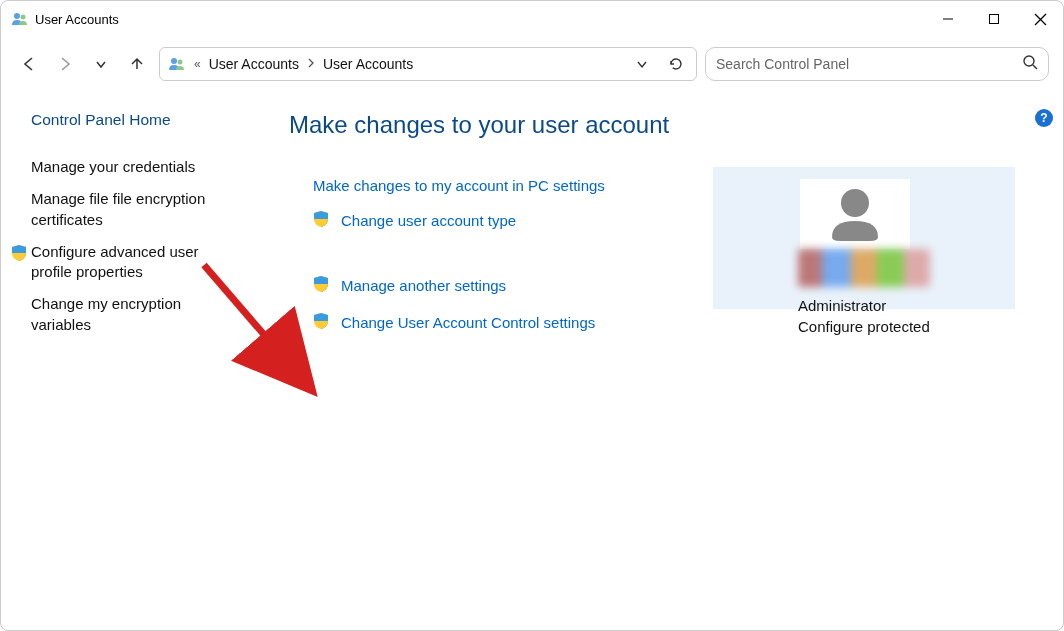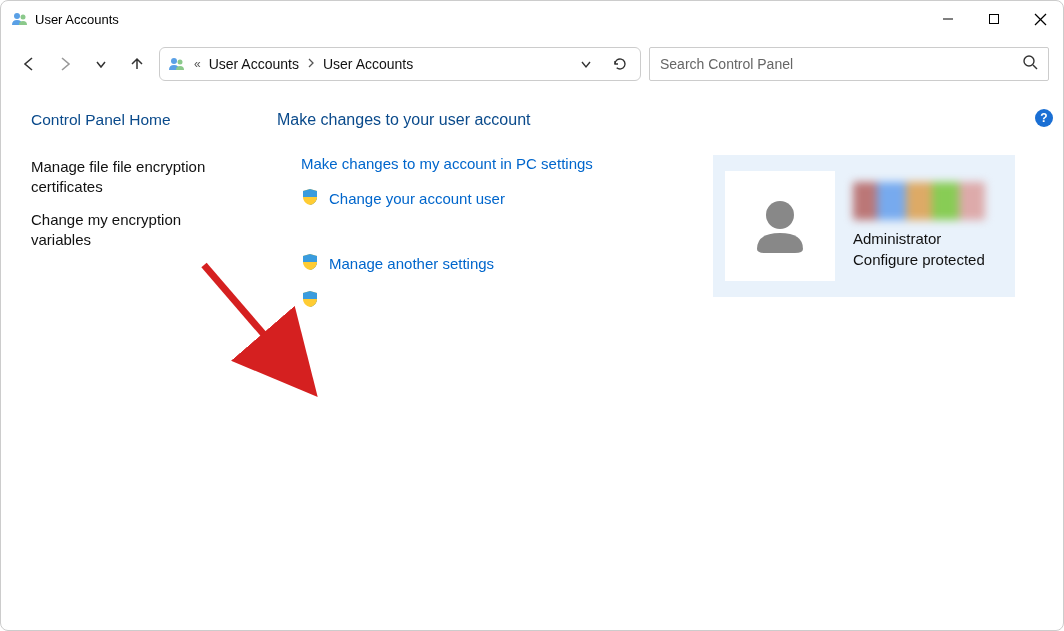--- a/index.html
+++ b/index.html
@@ -14,43 +14,43 @@
 
   
   .toolbar { height: 54px; display: flex; align-items: center; padding: 0 14px; gap: 8px; }
   .navbtn { width: 28px; height: 28px; display: flex; align-items: center; justify-content: center; color: #444; border-radius: 4px; }
   .navbtn.disabled { color: #999; }
   .addrbar { flex: 1; height: 34px; border: 1px solid #ccc; border-radius: 6px; display: flex; align-items: center; padding: 0 6px 0 8px; gap: 6px; }
   .addrbar .seg { font-size: 14px; color: #111; }
   .addrbar .chev { color: #555; font-size: 12px; padding: 0 2px; }
   .addrbar-spacer { flex:1; }
   .addrbtn { width: 28px; height: 28px; display:flex; align-items:center; justify-content:center; color:#333; }
-  .searchbar { width: 400px; height: 34px; border: 1px solid #ccc; border-radius: 2px; display: flex; align-items: center; padding: 0 10px; }
+  .searchbar { width: 344px; height: 34px; border: 1px solid #ccc; border-radius: 10px; display: flex; align-items: center; padding: 0 10px; }
   .searchbar input { flex:1; border:none; outline:none; font-size: 14px; color:#333; background:transparent; }
   .searchbar input::placeholder { color:#666; }
   .searchbar .sicon { color:#333; }
 
   
   .help-bubble { position: absolute; top: 108px; right: 10px; width: 18px; height: 18px; background: #1a6fd4; border-radius: 50%; color: #fff; font-size: 12px; display:flex; align-items:center; justify-content:center; font-weight:bold; }
 
   
-  .content { display: flex; padding: 20px 12px 0 30px; position: relative; }
+  .content { display: flex; padding: 20px 12px 0 30px; position: relative; gap: 12px; }
   .sidebar { width: 232px; padding-right: 20px; }
   .sidebar .home { color: #0a4a8b; font-size: 15.5px; margin-bottom: 28px; }
   .sidebar a.side-link { display: flex; color: #111; font-size: 15px; text-decoration: none; margin-bottom: 12px; line-height: 1.35; cursor: pointer; }
   .sidebar a.side-link .shield { margin-right: 4px; margin-left:-20px; margin-top:2px; width:16px; flex:none;}
 
   .main { flex: 1; padding-left: 14px; }
-  .main h1 { color: #0a4a8b; font-weight: 400; font-size: 16px; margin-bottom: 26px; }
-  .links { margin-left: 24px; text-align: center; }
+  .main h1 { color: #0a4a8b; font-weight: 400; font-size: 24px; margin-bottom: 38px; }
+  .links { margin-left: 24px; }
   .links a { display: flex; align-items: center; color: #0066cc; font-size: 15px; text-decoration: none; margin-bottom: 16px; cursor: pointer; }
   .links a .shield { margin-right: 10px; width:18px; flex:none;}
   .links .gap-after { margin-bottom: 44px; }
 
-  .account-card { position:absolute; right:48px; top:64px; width:302px; height:142px; background:#e9f2fb; display:flex; align-items:center; padding:12px; }
+  .account-card { position:absolute; right:48px; top:76px; width:302px; height:142px; background:#e9f2fb; display:flex; align-items:center; padding:12px;flex-direction:column; }
   .avatar-box { width:110px; height:110px; background:#fff; margin-right:18px; display:flex; align-items:center; justify-content:center; }
   .acct-info { flex:1; }
   .acct-name-img { width:132px; height:38px; filter: blur(4px); background: linear-gradient(90deg,#b77 0 18%,#7ae 18% 40%,#da6 40% 60%,#8c5 60% 80%,#daa 80% 100%); margin-bottom:8px; border-radius:2px;}
   .acct-role { font-size:15px; color:#111; line-height:1.4; }
 
   
   .shield-icon { display:inline-block; width:16px; height:18px; }
 
   
   .arrow-annot { position: absolute; left: 197px; top: 168px; pointer-events:none; z-index:5; }
@@ -151,58 +151,73 @@
   </div>
 </div>
 
 <span class="help-bubble">?</span>
 
 <div class="content">
 
   <div class="sidebar">
     <div class="home">Control Panel Home</div>
     <a class="side-link">
+        <span>Manage your credentials</span>
+      </a>
+    <a class="side-link">
         <span>Manage file file encryption certificates</span>
       </a>
+    <a class="side-link">
+      <span class="shield">
+        <svg class="shield-icon" viewBox="0 0 16 18">
+            <path d="M8 1 L15 3 V9 C15 13 12 16 8 17 C4 16 1 13 1 9 V3 Z" fill="#ffcc33"></path>
+            <path d="M8 1 L15 3 V9 C15 13 12 16 8 17 Z" fill="#3a9cde"></path>
+            <path d="M8 1 L1 3 V9 L8 9 Z" fill="#3a9cde"></path>
+            <path d="M8 9 L15 9 V9 C15 13 12 16 8 17 Z" fill="#ffcc33"></path>
+          </svg>
+      </span>
+      <span>Configure advanced user profile properties</span>
+    </a>
     <a class="side-link">
         <span>Change my encryption variables</span>
       </a>
   </div>
 
   <div class="main">
     <h1>Make changes to your user account</h1>
     <div class="links">
       <a>
           <span>Make changes to my account in PC settings</span>
         </a>
       <a class="gap-after">
         <span class="shield"><svg class="shield-icon" viewBox="0 0 16 18">
               <path d="M8 1 L15 3 V9 C15 13 12 16 8 17 C4 16 1 13 1 9 V3 Z" fill="#ffcc33"></path>
               <path d="M8 1 L15 3 V9 C15 13 12 16 8 17 Z" fill="#3a9cde"></path>
               <path d="M8 1 L1 3 V9 L8 9 Z" fill="#3a9cde"></path>
               <path d="M8 9 L15 9 V9 C15 13 12 16 8 17 Z" fill="#ffcc33"></path>
             </svg></span>
-        <span>Change your account user</span>
+        <span>Change user account type</span>
       </a>
       <a>
         <span class="shield"><svg class="shield-icon" viewBox="0 0 16 18">
               <path d="M8 1 L15 3 V9 C15 13 12 16 8 17 C4 16 1 13 1 9 V3 Z" fill="#ffcc33"></path>
               <path d="M8 1 L15 3 V9 C15 13 12 16 8 17 Z" fill="#3a9cde"></path>
               <path d="M8 1 L1 3 V9 L8 9 Z" fill="#3a9cde"></path>
               <path d="M8 9 L15 9 V9 C15 13 12 16 8 17 Z" fill="#ffcc33"></path>
             </svg></span>
         <span>Manage another settings</span>
       </a>
       <a>
         <span class="shield"><svg class="shield-icon" viewBox="0 0 16 18">
               <path d="M8 1 L15 3 V9 C15 13 12 16 8 17 C4 16 1 13 1 9 V3 Z" fill="#ffcc33"></path>
               <path d="M8 1 L15 3 V9 C15 13 12 16 8 17 Z" fill="#3a9cde"></path>
               <path d="M8 1 L1 3 V9 L8 9 Z" fill="#3a9cde"></path>
               <path d="M8 9 L15 9 V9 C15 13 12 16 8 17 Z" fill="#ffcc33"></path>
             </svg></span>
+        <span>Change User Account Control settings</span>
       </a>
     </div>
 
     <div class="account-card">
       <div class="avatar-box">
         <svg width="70" height="70" viewBox="0 0 70 70">
           <circle cx="35" cy="24" r="14" fill="#888"></circle>
           <path d="M12 58 Q12 42 35 42 Q58 42 58 58 Q58 62 50 62 L20 62 Q12 62 12 58 Z" fill="#888"></path>
         </svg>
       </div>

